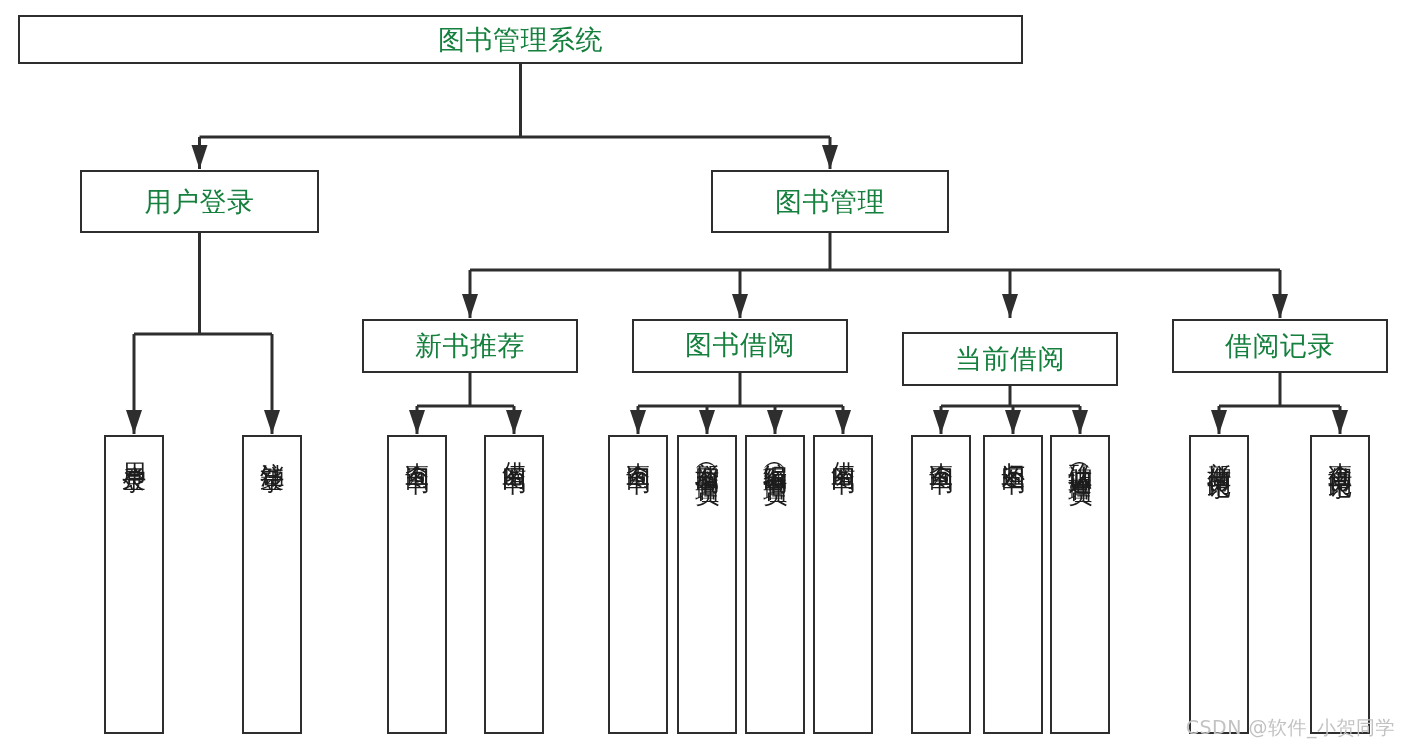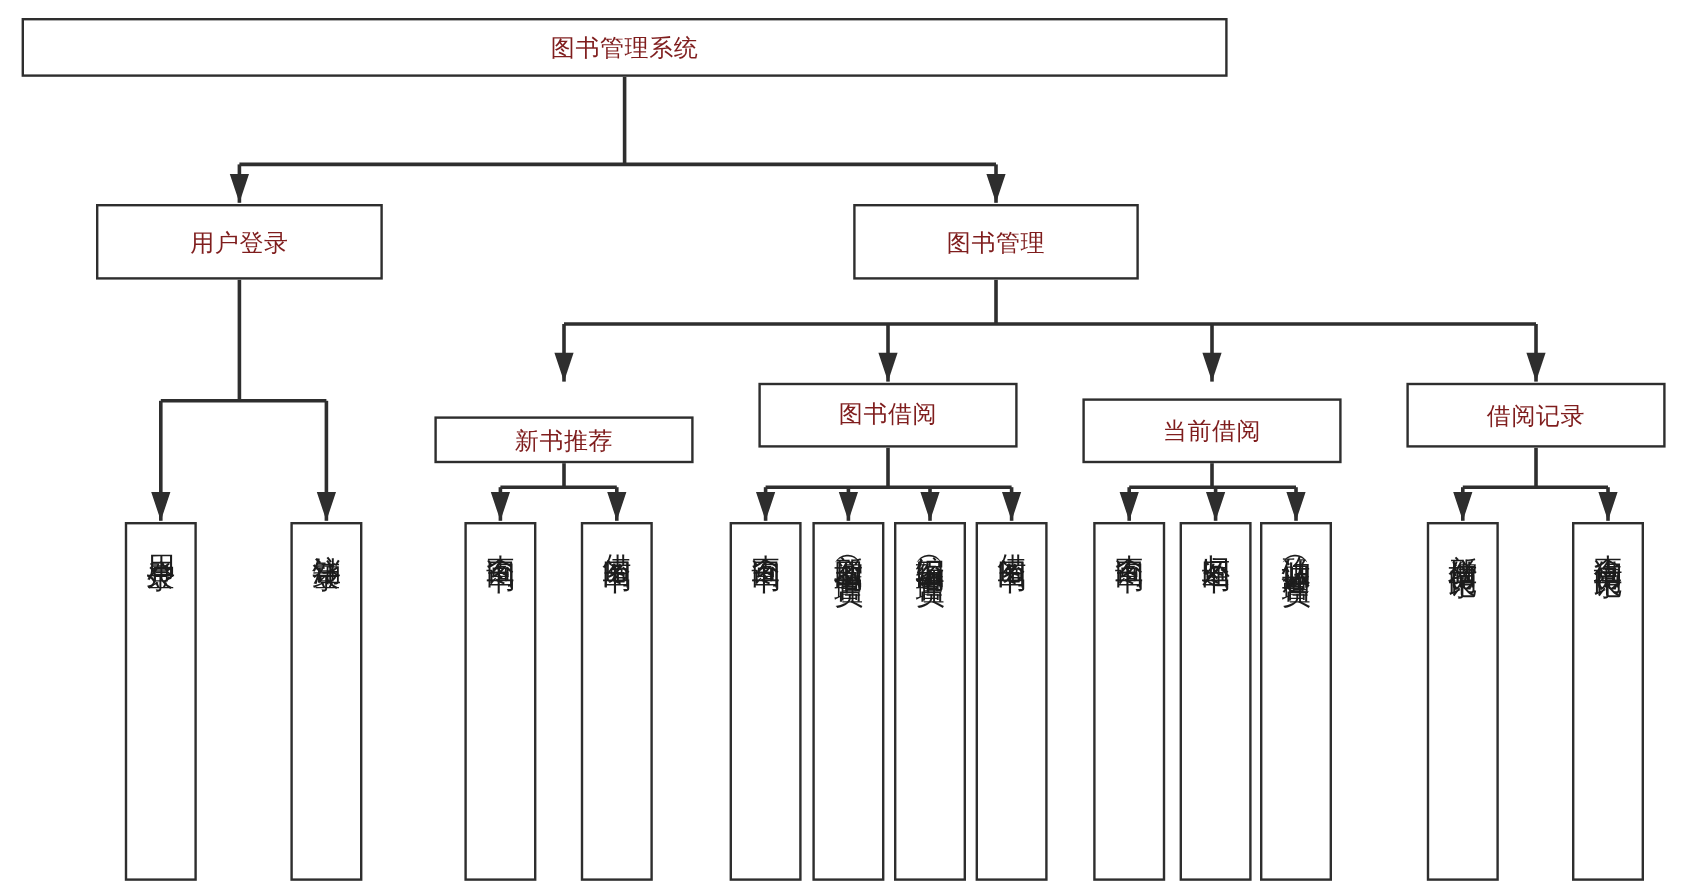--- a/index.html
+++ b/index.html
@@ -26,23 +26,23 @@
     position: absolute;
     box-sizing: border-box;
     background: #ffffff;
     border: 2px solid #2e2e2e;
     display: flex;
     align-items: center;
     justify-content: center;
     overflow: hidden;
   }
   .node-label-h {
-    font-size: 20px;
+    font-size: 27px;
     line-height: 1.1;
-    color: #7f1d1d;
+    color: #15803d;
     white-space: nowrap;
     letter-spacing: 0.5px;
   }
   .node-box.vertical {
     align-items: flex-start;
     justify-content: center;
     padding-top: 6px;
   }
   .node-label-v {
     writing-mode: vertical-rl;
@@ -144,21 +144,21 @@
   <div id="node-layer">
       <div class="node-box" style="left: 18px; top: 15px; width: 1005px; height: 49px;">
         <span class="node-label-h">图书管理系统</span>
       </div>
       <div class="node-box" style="left: 80px; top: 170px; width: 239px; height: 63px;">
         <span class="node-label-h">用户登录</span>
       </div>
       <div class="node-box" style="left: 711px; top: 170px; width: 238px; height: 63px;">
         <span class="node-label-h">图书管理</span>
       </div>
-      <div class="node-box" style="left: 362px; top: 319px; width: 216px; height: 39px; margin-top: 28px;">
+      <div class="node-box" style="left: 362px; top: 319px; width: 216px; height: 54px;">
         <span class="node-label-h">新书推荐</span>
       </div>
       <div class="node-box" style="left: 632px; top: 319px; width: 216px; height: 54px; font-family: Liberation Serif, serif;">
         <span class="node-label-h">图书借阅</span>
       </div>
       <div class="node-box" style="left: 902px; top: 319px; width: 216px; height: 54px; margin-top: 13px;">
         <span class="node-label-h">当前借阅</span>
       </div>
       <div class="node-box" style="left: 1172px; top: 319px; width: 216px; height: 54px; align-items: center;">
         <span class="node-label-h">借阅记录</span>
@@ -196,13 +196,14 @@
       <div class="node-box vertical" style="left: 1050px; top: 435px; width: 60px; height: 299px;">
         <span class="node-label-v">确认归还（管理员）</span>
       </div>
       <div class="node-box vertical" style="left: 1189px; top: 435px; width: 60px; height: 299px;">
         <span class="node-label-v">新增借阅记录</span>
       </div>
       <div class="node-box vertical" style="left: 1310px; top: 435px; width: 60px; height: 299px;">
         <span class="node-label-v">查询借阅记录</span>
       </div>
     </div>
+  <div id="watermark">CSDN @软件_小贺同学</div>
 </div>
 
 </body></html>

